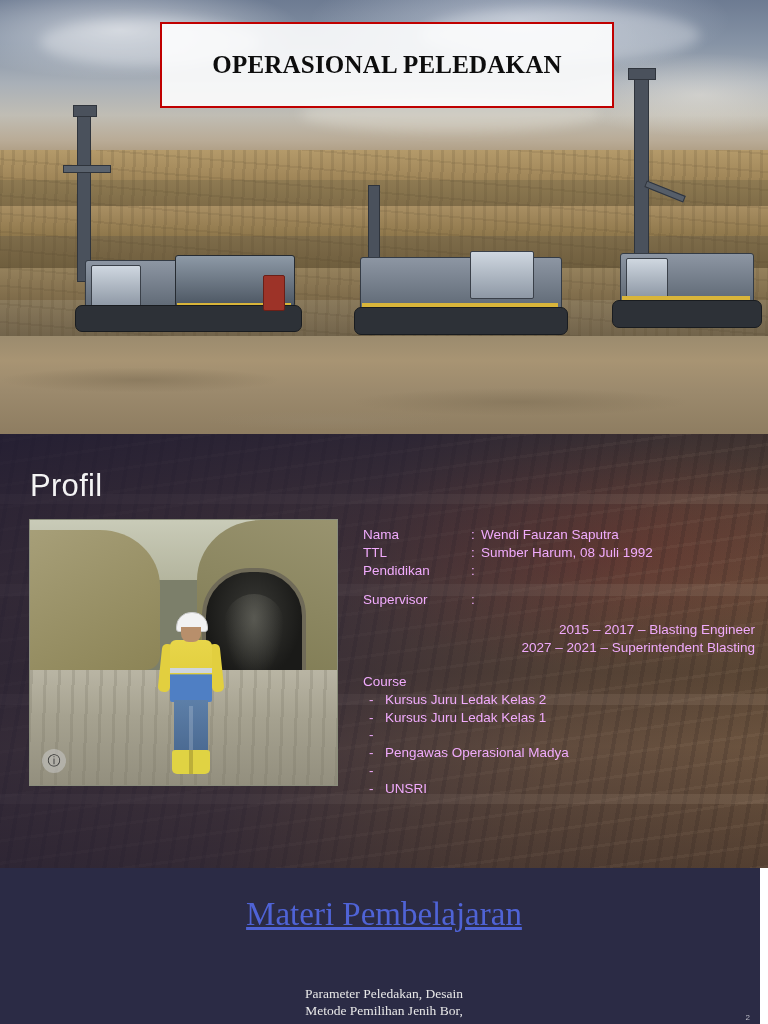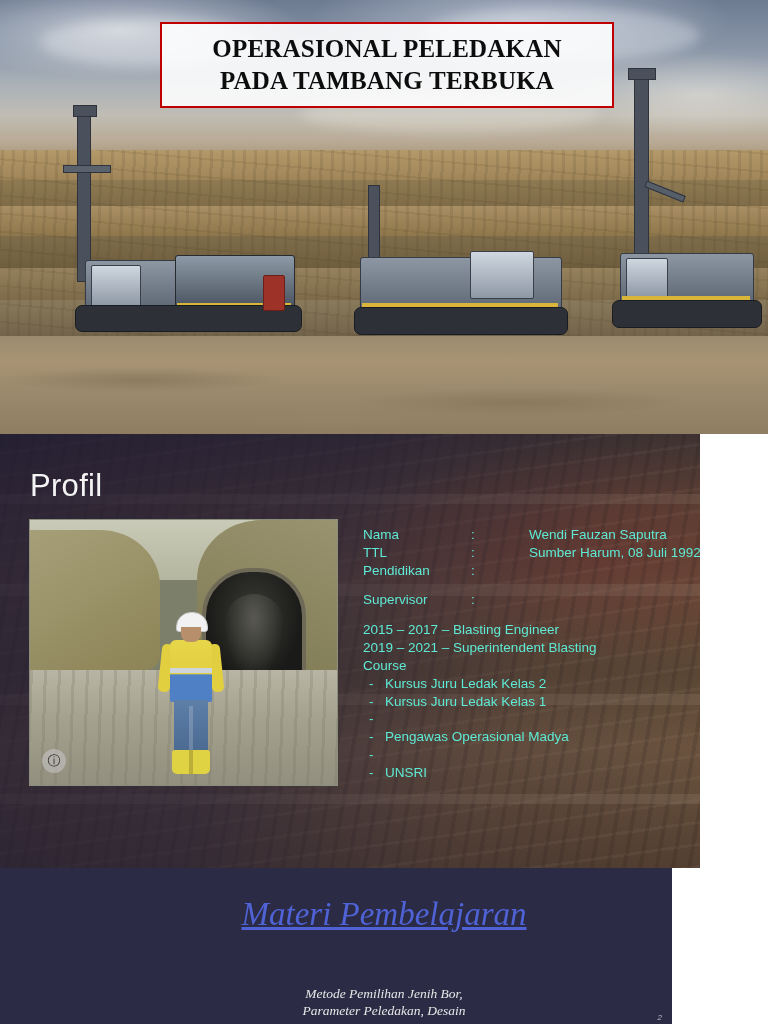--- a/index.html
+++ b/index.html
@@ -140,21 +140,21 @@
     font-size: 25px;
     color: #0d0d0d;
     letter-spacing: .2px;
     line-height: 1.28;
     white-space: nowrap;
   }
 
   
   .slide2 {
     position: relative;
-    width: 700px;
+    width: 768px;
     height: 434px;
     overflow: hidden;
     background: #5c4433;
   }
   .s2-bg {
     position: absolute;
     inset: 0;
     background:
       radial-gradient(ellipse 400px 150px at 600px 120px, rgba(150,40,30,.35), rgba(0,0,0,0) 75%),
       linear-gradient(180deg, #4b3b2f 0%, #6d5137 18%, #7a5c3c 35%, #6b5234 55%, #7d6040 72%, #5d4630 100%);
@@ -294,48 +294,47 @@
     color: #2b2b2b;
     font-size: 13px;
     line-height: 24px;
     text-align: center;
   }
   .s2-text {
     position: absolute;
     left: 363px;
     top: 92px;
     width: 392px;
-    color: #5eead4;
+    color: #f0abfc;
     font-size: 13.5px;
     line-height: 1.32;
   }
   .s2-row {
     display: flex;
     white-space: nowrap;
   }
   .s2-label { width: 108px; flex: 0 0 108px; }
   .s2-colon { width: 10px; flex: 0 0 10px; }
-  .s2-val { flex: 1 1 auto; margin-left: 48px; }
+  .s2-val { flex: 1 1 auto; }
   .s2-gap { height: 12px; }
-  .s2-exp-line { white-space: nowrap; }
-  .s2-course-title { margin-top: 0; }
+  .s2-exp-line { white-space: nowrap; text-align: right; }
+  .s2-course-title { margin-top: 16px; }
   .s2-course-item {
     display: flex;
     white-space: nowrap;
   }
   .s2-dash { width: 16px; flex: 0 0 16px; padding-left: 6px; }
 
   
   .slide3 {
     position: relative;
-    width: 672px;
+    width: 760px;
     height: 156px;
     background: #2b2b45;
     overflow: hidden;
-    font-style: italic;
   }
   .s3-title {
     position: absolute;
     left: 0;
     top: 28px;
     width: 768px;
     text-align: center;
     font-family: "Liberation Serif", serif;
     font-size: 33px;
     color: #4f63d6;
@@ -403,21 +402,20 @@
     <div class="mast" style="left:28px;top:0;width:26px;height:10px;"></div>
     <div class="mast" style="left:44px;top:120px;width:40px;height:5px;background:#565e69;transform:rotate(22deg);"></div>
     <div class="body" style="left:20px;top:185px;width:132px;height:48px;"></div>
     <div class="cab" style="left:26px;top:190px;width:40px;height:38px;"></div>
     <div class="yellowbar" style="left:22px;top:228px;width:128px;height:6px;"></div>
     <div class="track" style="left:12px;top:232px;width:148px;height:26px;"></div>
   </div>
 
   <div class="s1-titlebox">
     <div class="line">OPERASIONAL PELEDAKAN</div>
-    <div class="line">PADA TAMBANG TERBUKA</div>
   </div>
 </div>
 
 <div class="slide2">
   <div class="s2-bg"></div>
   <div class="s2-haul" style="top:60px;height:10px;"></div>
   <div class="s2-haul" style="top:150px;height:12px;"></div>
   <div class="s2-haul" style="top:260px;height:11px;"></div>
   <div class="s2-haul" style="top:360px;height:10px;"></div>
   <div class="s2-overlay"></div>
@@ -463,21 +461,21 @@
 
     <div class="s2-row">
       <div class="s2-label">Supervisor</div>
       <div class="s2-colon">:</div>
       <div class="s2-val"></div>
     </div>
 
     <div class="s2-gap"></div>
 
     <div class="s2-exp-line">2015 – 2017 – Blasting Engineer</div>
-    <div class="s2-exp-line">2019 – 2021 – Superintendent Blasting</div>
+    <div class="s2-exp-line">2027 – 2021 – Superintendent Blasting</div>
 
     <div class="s2-course-title">Course</div>
 
     <div class="s2-course-item">
       <div class="s2-dash">-</div>
       <div>Kursus Juru Ledak Kelas 2</div>
     </div>
     <div class="s2-course-item">
       <div class="s2-dash">-</div>
       <div>Kursus Juru Ledak Kelas 1</div>
@@ -495,17 +493,17 @@
     <div class="s2-course-item">
       <div class="s2-dash">-</div>
       <div>UNSRI</div>
     </div>
   </div>
 </div>
 
 <div class="slide3">
   <div class="s3-title">Materi Pembelajaran</div>
   <div class="s3-body">
+    <div>Parameter Peledakan, Desain</div>
     <div>Metode Pemilihan Jenih Bor,</div>
-    <div>Parameter Peledakan, Desain</div>
   </div>
   <div class="s3-pagenum">2</div>
 </div>
 
 </body></html>

